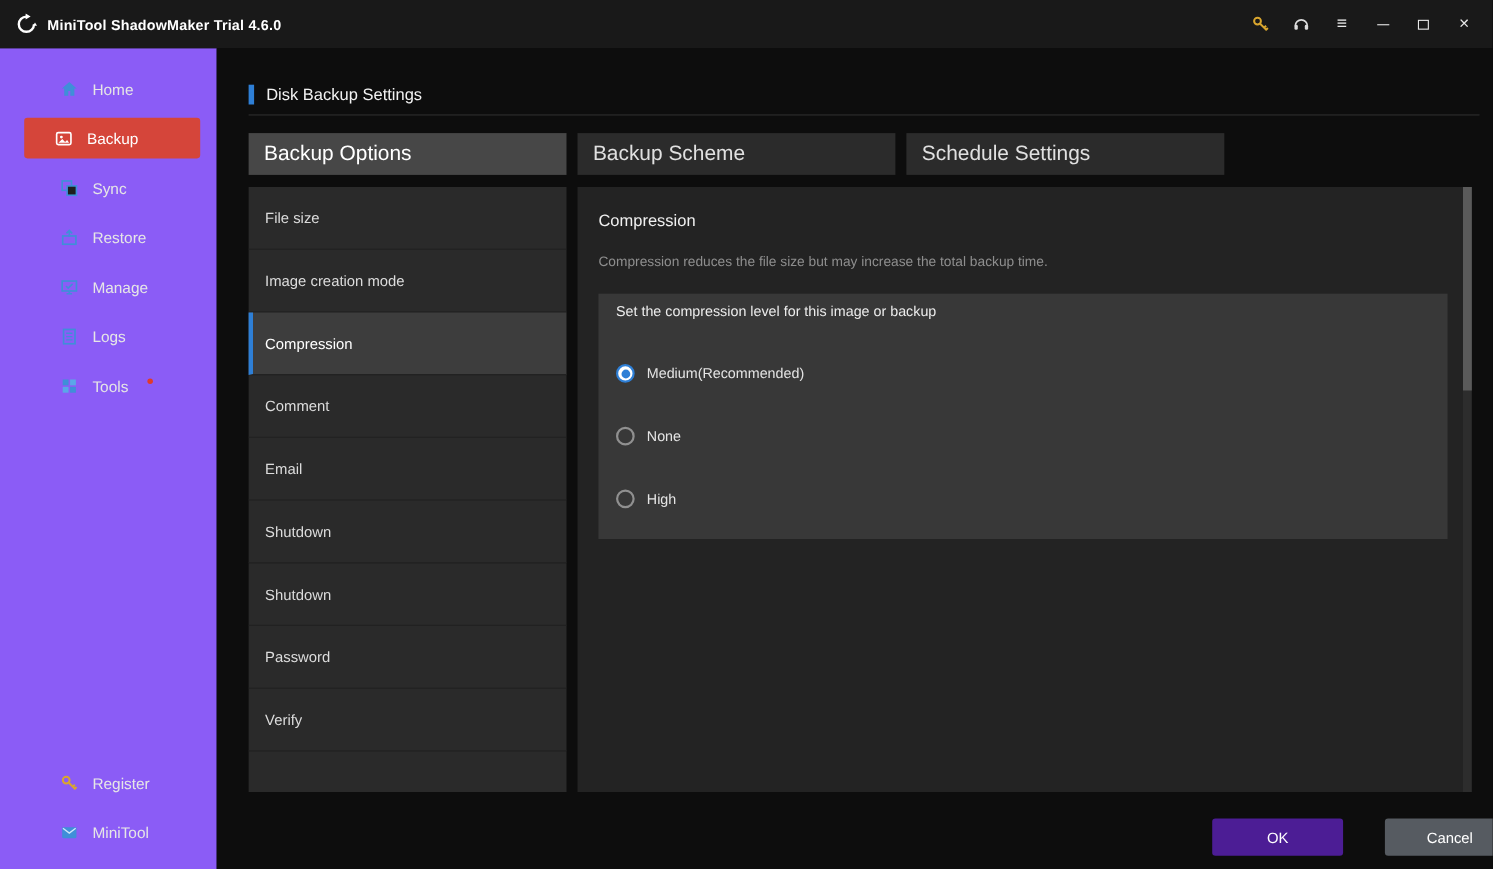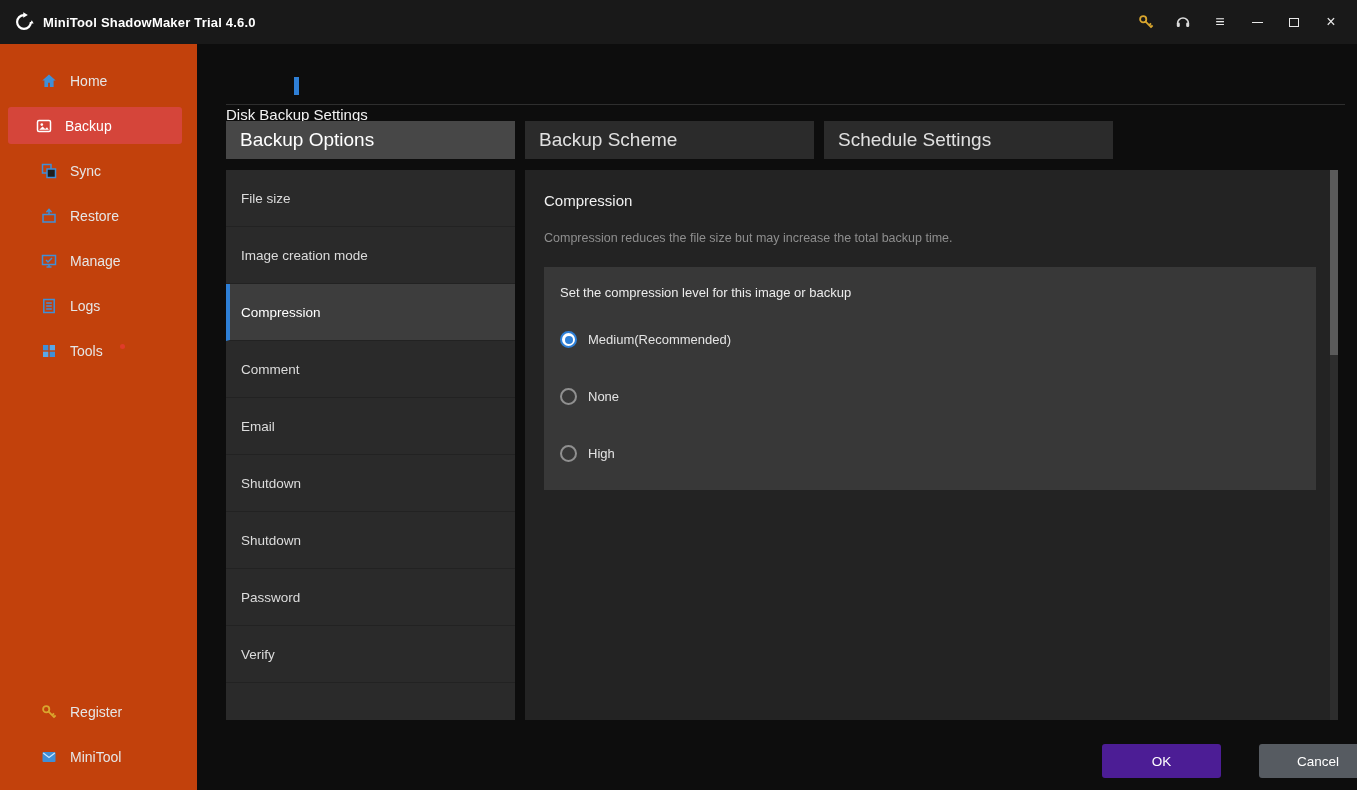--- a/index.html
+++ b/index.html
@@ -24,39 +24,39 @@
     width:24px; height:24px; display:flex; align-items:center; justify-content:center;
     color:#e8e8e8; font-size:15px; cursor:default; user-select:none;
   }
   .tb-btn.glyph { font-size:16px; line-height:1; }
   .min-shape { width:11px; border-top:1px solid #e8e8e8; display:block; }
   .max-shape { width:10px; height:9px; border:1px solid #e8e8e8; display:block; }
 
   
   .sidebar {
     position:absolute; top:44px; left:0; width:197px; bottom:0;
-    background:#c2410c; display:flex; flex-direction:column;
+    background:#8b5cf6; display:flex; flex-direction:column;padding-left:14px;
   }
   .nav { padding-top:14px; }
   .side-item {
     height:45px; display:flex; align-items:center;
     padding-left:40px; gap:13px; font-size:14px; color:#e6e6e6; cursor:default;
   }
   .side-item .icon { width:17px; height:17px; display:flex; align-items:center; justify-content:center; }
   .side-item.active {
     background:#d5453a; color:#ffffff;
     margin:4px 15px 4px 8px; height:37px; border-radius:3px; padding-left:27px;
   }
   .dot { width:5px; height:5px; border-radius:50%; background:#e03b2a; margin-left:4px; margin-bottom:8px; }
   .bottom-nav { margin-top:auto; padding-bottom:11px; }
 
   
   .main { position:absolute; left:197px; top:44px; right:0; bottom:0; background:#0d0d0d; }
 
-  .page-title-row { position:absolute; left:29px; top:33px; display:flex; align-items:center; gap:11px;flex-direction:column; }
+  .page-title-row { position:absolute; left:29px; top:33px; display:flex; align-items:center; gap:11px; }
   .accent-bar { width:5px; height:18px; background:#2e7fd6; }
   .page-title { font-size:15px; color:#f2f2f2; }
   .header-sep { position:absolute; left:29px; right:12px; top:60px; height:1px; background:#2e2e2e; }
 
   .tabs { position:absolute; left:29px; top:77px; display:flex; gap:10px; }
   .tab {
     width:289px; height:38px; display:flex; align-items:center; padding-left:14px;
     font-size:19px; background:#2b2b2b; color:#e0e0e0; cursor:default;
   }
   .tab.active { background:#474747; color:#ffffff; }
@@ -70,21 +70,21 @@
   .opt-item.selected {
     background:#3d3d3d; border-left:4px solid #2e7fd6; padding-left:11px; color:#ffffff;
   }
   .opt-filler { height:37px; background:#2a2a2a; }
 
   .content { position:absolute; left:328px; top:126px; width:805px; height:550px; background:#232323; }
   .content-title { position:absolute; left:19px; top:22px; font-size:15px; color:#f0f0f0; }
   .content-desc { position:absolute; left:19px; top:61px; font-size:12.5px; color:#8e8e8e; }
 
   .level-box { position:absolute; left:19px; top:97px; width:772px; height:223px; background:#383838; }
-  .group-label { position:absolute; left:16px; top:18px; font-size:13px; color:#ececec; }
+  .group-label { position:absolute; left:16px; top:8px; font-size:13px; color:#ececec; }
   .radio-row { position:absolute; left:16px; display:flex; align-items:center; gap:11px; cursor:default; }
   .radio-row.r0 { top:64px; } .radio-row.r1 { top:121px; } .radio-row.r2 { top:178px; }
   .radio {
     width:17px; height:17px; border-radius:50%;
     border:2px solid #909090; background:transparent; position:relative; flex:0 0 auto;
   }
   .radio.on { border-color:#2e7fd6; background:#ffffff; }
   .radio.on::after {
     content:""; position:absolute; left:2.5px; top:2.5px; right:2.5px; bottom:2.5px;
     border-radius:50%; background:#2e7fd6;

